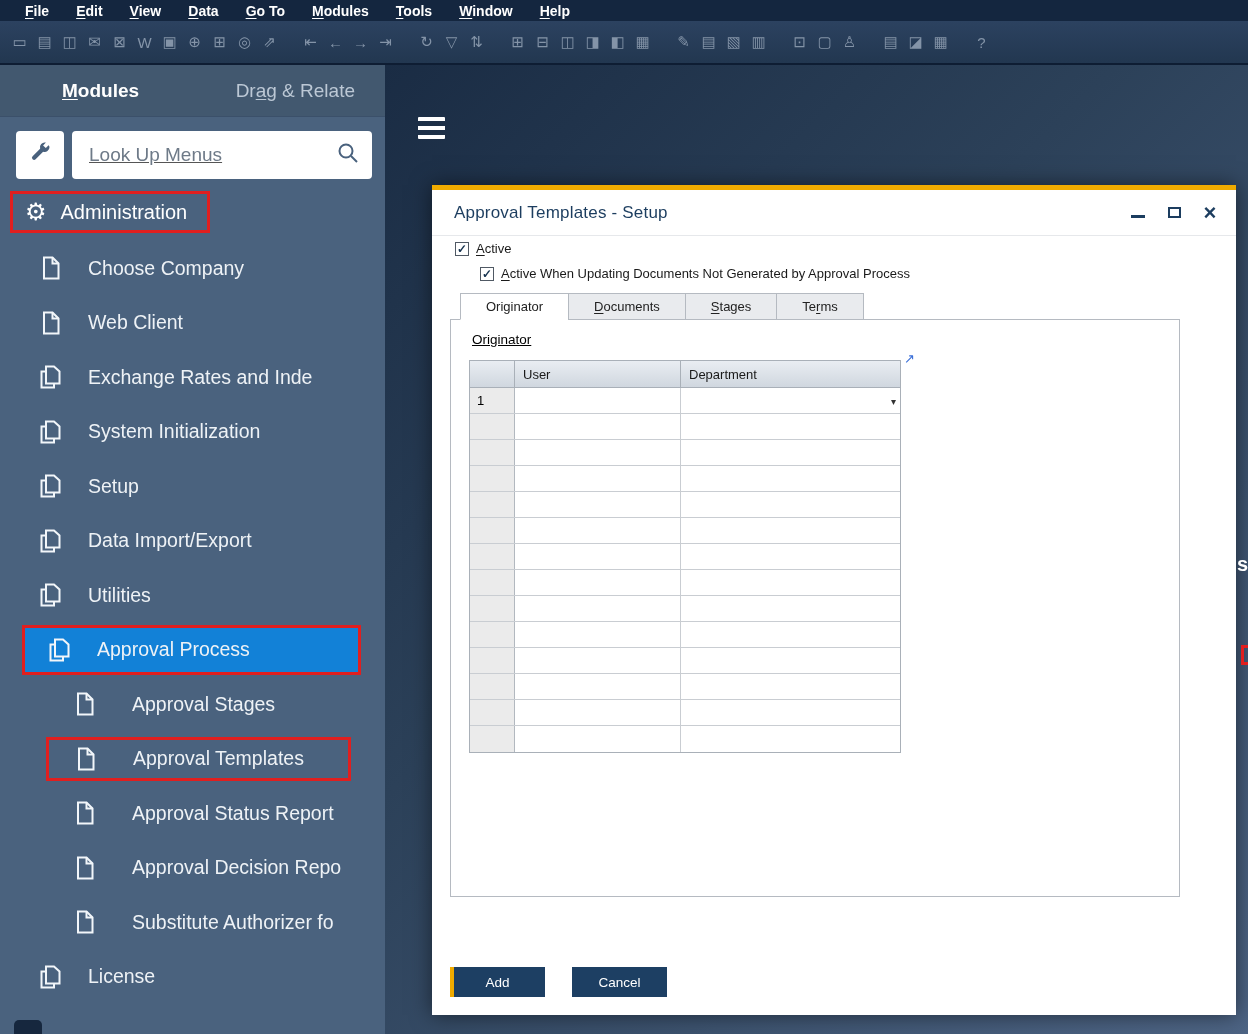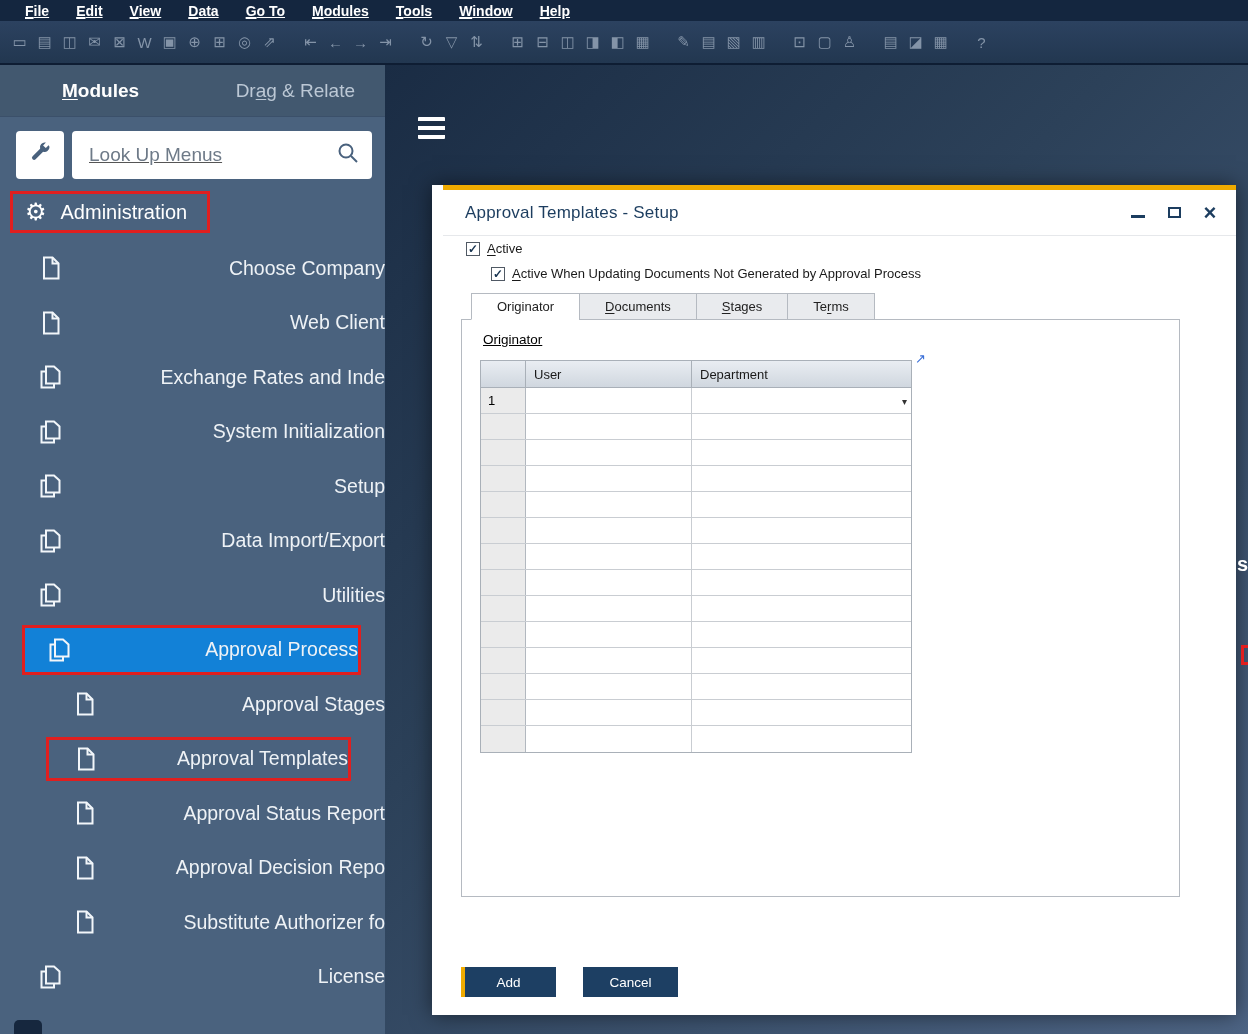--- a/index.html
+++ b/index.html
@@ -3,21 +3,21 @@
 <meta charset="utf-8">
 <style>
   * { box-sizing: border-box; margin: 0; padding: 0; }
   html,body { width:1248px; height:1034px; overflow:hidden; }
   body { font-family:"Liberation Sans", sans-serif; background:#3c556f; position:relative; }
   u { text-decoration:underline; text-underline-offset:2px; }
 
   
   .menubar { height:21px; background:#14263f; display:flex; align-items:center; gap:27px;
              padding-left:25px; color:#fff; font-size:14px; font-weight:700; }
-  .menu-item { cursor:default; white-space:nowrap;text-decoration:underline; }
+  .menu-item { cursor:default; white-space:nowrap; }
 
   
   .toolbar { height:44px; background:linear-gradient(#2c4260,#223750); border-bottom:2px solid #0e1d33;
              display:flex; align-items:center; padding:0 8px; }
   .tb-group { display:flex; gap:2px; margin-right:18px; }
   .tb-icon { width:23px; height:26px; display:flex; align-items:center; justify-content:center;
              font-size:15px; color:#8494a8; border-radius:3px; }
 
   
   .app { display:flex; height:969px; }
@@ -39,39 +39,39 @@
   .search-input::placeholder { color:#6e7a88; opacity:1; }
 
   .admin-row { display:inline-flex; align-items:center; margin:12px 0 0 10px; padding:6px 20px 6px 12px;
                border:3px solid #e01f1f; width:fit-content; gap:14px; color:#fff; cursor:default; }
   .gear { font-size:24px; line-height:1; }
   .admin-label { font-size:20px; }
 
   .side-items { flex:1; margin-top:8px; }
   .side-item { height:54.5px; display:flex; align-items:stretch; }
   .side-item .inner { flex:1; display:flex; align-items:center; padding-left:38px; color:#eef2f6;
-                      font-size:19.5px; white-space:nowrap; overflow:hidden;justify-content:space-between; }
+                      font-size:19.5px; white-space:nowrap; overflow:hidden; }
   .side-item.lvl2 .inner { padding-left:72px;gap:10px; }
   .side-item .icn { width:26px; margin-right:24px; display:flex; justify-content:center; flex-shrink:0; }
   .side-item.selected .inner { margin:2px 24px 2px 22px; background:#1281d7;
                                border:3px solid #e01f1f; padding-left:22px; }
   .side-item.redbox2 .inner { margin:5px 34px 5px 46px; border:3px solid #e01f1f; padding-left:24px; }
   .cutoff { position:absolute; bottom:0; left:14px; width:28px; height:14px;
             background:#16273e; border-radius:5px 5px 0 0; }
 
   
   .main { flex:1; position:relative;
           background:linear-gradient(135deg,#1a2c44 0%,#2c4159 40%,#4d6484 100%); }
   .hamburger { position:absolute; left:33px; top:52px; width:27px; height:22px; cursor:pointer;
                background:linear-gradient(#fff 0 4px,transparent 4px 9px,#fff 9px 13px,transparent 13px 18px,#fff 18px 22px);
                border-radius:1px; }
 
   
   .window { position:absolute; left:47px; top:120px; width:804px; height:830px; background:#fff;
-            box-shadow:0 0 20px rgba(0,0,0,.5); display:flex; flex-direction:column;padding-left:11px; }
+            box-shadow:0 0 20px rgba(0,0,0,.5); display:flex; flex-direction:column; }
   .win-accent { height:5px; background:var(--accent,#f0ab00); }
   .win-titlebar { height:46px; display:flex; align-items:center; padding:0 14px 0 22px;
                   border-bottom:1px solid #e6e8eb; background:#fff; }
   .win-title { font-size:17px; color:#1c3d5f; letter-spacing:.2px; }
   .win-controls { margin-left:auto; display:flex; gap:12px; align-items:center; color:#1c3d5f; }
   .ctrl { width:24px; height:24px; display:flex; align-items:center; justify-content:center; cursor:pointer; }
   .icon-min { width:14px; height:3px; background:#1c3d5f; margin-top:8px; }
   .icon-max { width:13px; height:11px; border:2px solid #1c3d5f; }
   .icon-close { font-size:22px; font-weight:700; line-height:1; }
 

